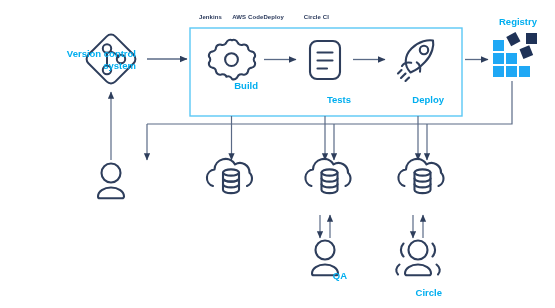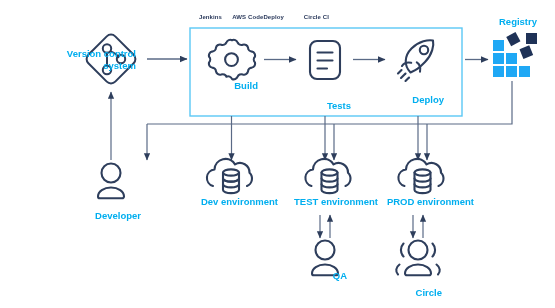--- a/index.html
+++ b/index.html
@@ -201,31 +201,27 @@
   <div class="lbl lbl-lg wrapbox" style="left:16px;top:48px;width:78px;margin-left:42px;">Version control system</div>
 
   <div class="lbl lbl-sm" style="left:190px;top:14px;width:32px;">Jenkins</div>
 
   <div class="lbl lbl-sm" style="left:222px;top:14px;width:62px;">AWS CodeDeploy</div>
 
   <div class="lbl lbl-sm" style="left:285px;top:14px;width:44px;">Circle CI</div>
 
   <div class="lbl lbl-lg" style="left:206px;top:80px;width:52px;">Build</div>
 
-  <div class="lbl lbl-lg" style="left:299px;top:100px;width:52px;">Tests</div>
+  <div class="lbl lbl-lg" style="left:299px;top:94px;width:52px;">Tests</div>
 
   <div class="lbl lbl-lg" style="left:392px;top:94px;width:52px;">Deploy</div>
 
   <div class="lbl lbl-lg" style="left:487px;top:16px;width:50px;">Registry</div>
 
-  <div class="lbl lbl-lg" style="left:186px;top:196px;width:92px;">Dev environment</div>
-
-  <div class="lbl lbl-lg" style="left:280px;top:196px;width:98px;">TEST environment</div>
-
-  <div class="lbl lbl-lg" style="left:372px;top:196px;width:102px;">PROD environment</div>
-
-  <div class="lbl lbl-lg" style="left:81px;top:210px;width:60px;">Developer</div>
+
+
+
 
   <div class="lbl lbl-lg" style="left:303px;top:270px;width:44px;">QA</div>
 
   <div class="lbl lbl-lg" style="left:394px;top:287px;width:48px;">Circle</div>
 
 </div>
 
 </body></html>

